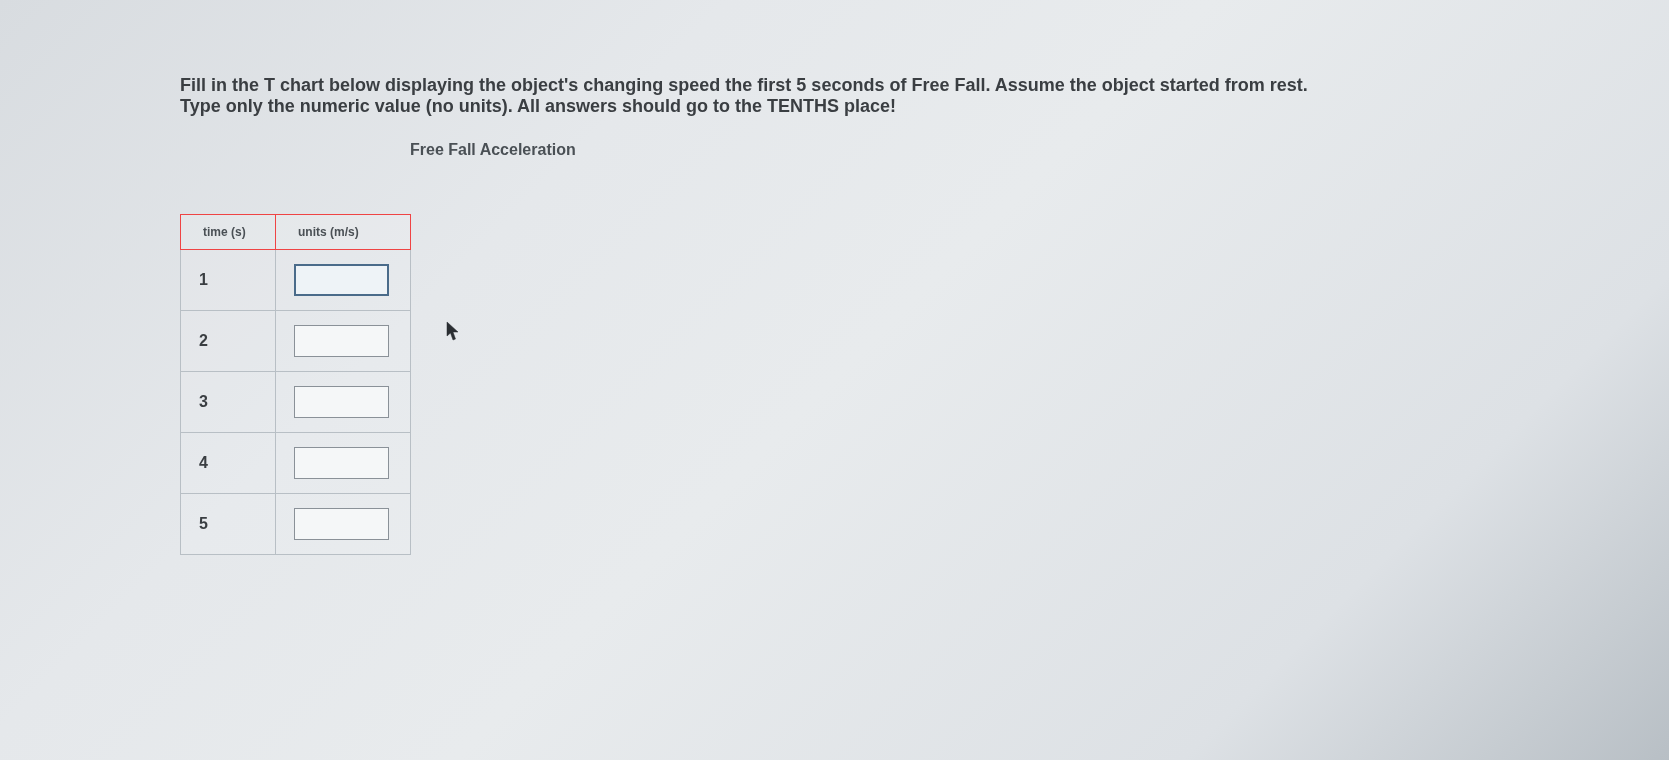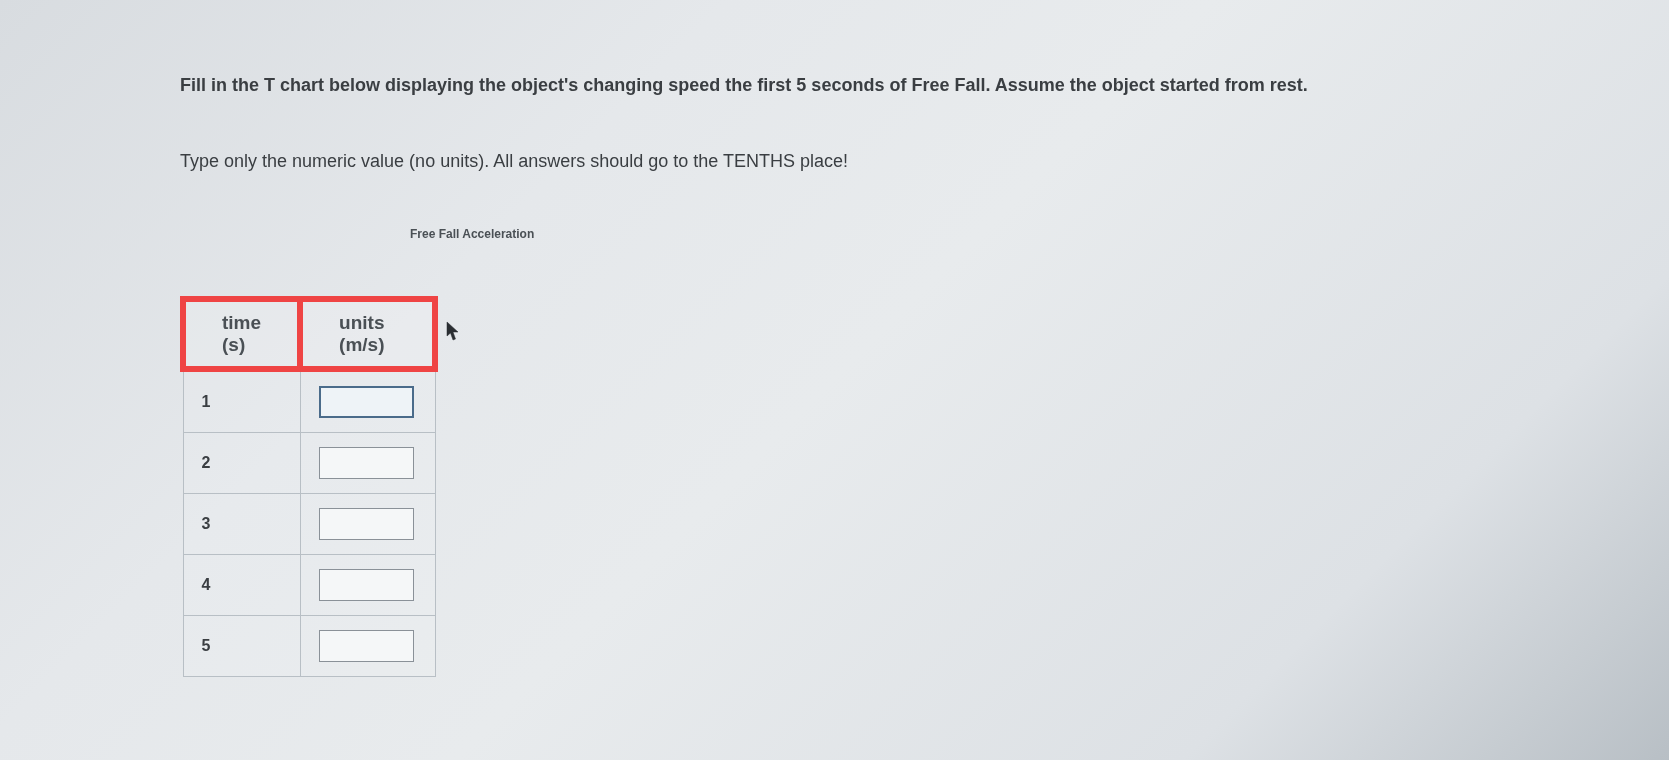--- a/index.html
+++ b/index.html
@@ -13,46 +13,45 @@
       width: 1669px;
       height: 760px;
       padding: 75px 180px 0 180px;
       color: #3a3e42;
       position: relative;
     }
     .instruction-1 {
       font-size: 18px;
       font-weight: bold;
       color: #3a3e42;
-      margin-bottom: 55px;
     }
     .instruction-2 {
       font-size: 18px;
-      font-weight: normal;
+      font-weight: bold;
       color: #3a3e42;
-      margin-bottom: 55px;
+      margin-bottom: 24px;
     }
     .chart-title {
-      font-size: 12px;
+      font-size: 16px;
       font-weight: bold;
       color: #4a5055;
       margin-left: 230px;
       margin-bottom: 55px;
     }
     .t-chart {
       border-collapse: collapse;
       margin-left: 0;
     }
     .t-chart th {
-      font-size: 19px;
+      font-size: 12px;
       font-weight: bold;
       color: #4a5055;
-      padding: 10px 36px;
+      padding: 10px 22px;
       text-align: left;
-      border: 6px solid #ef4444;
+      border: 1px solid #ef4444;
       background: rgba(255,255,255,0.15);
     }
     .t-chart td {
       border: 1px solid #b8bfc5;
       padding: 14px 18px;
       font-size: 16px;
       font-weight: bold;
       color: #3a3e42;
       background: rgba(255,255,255,0.1);
       vertical-align: middle;

